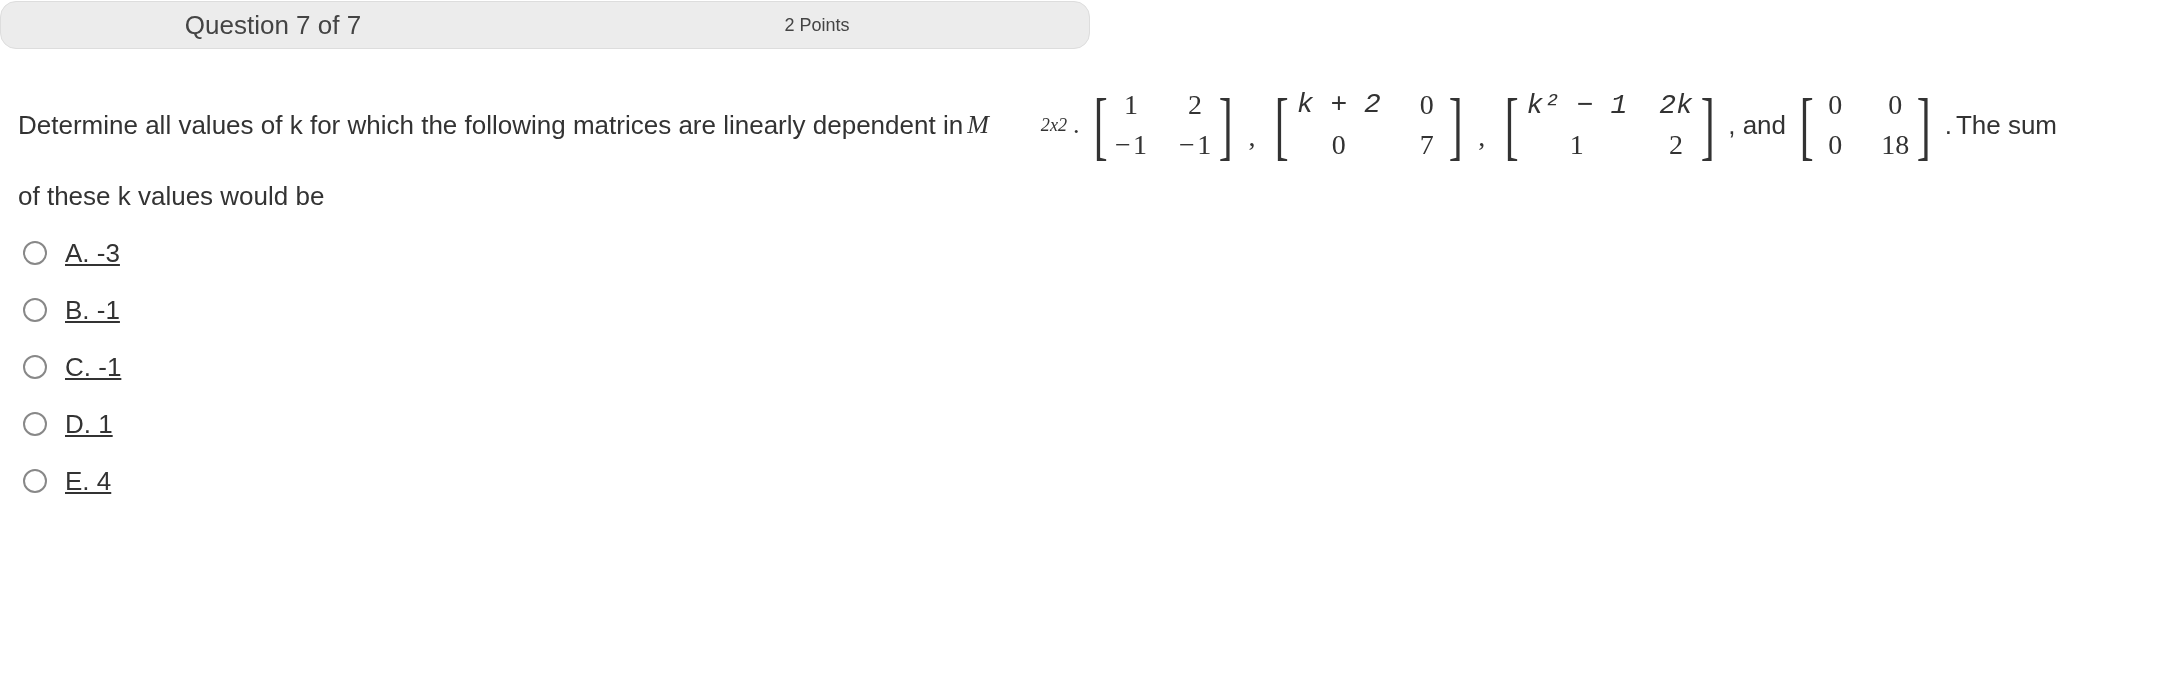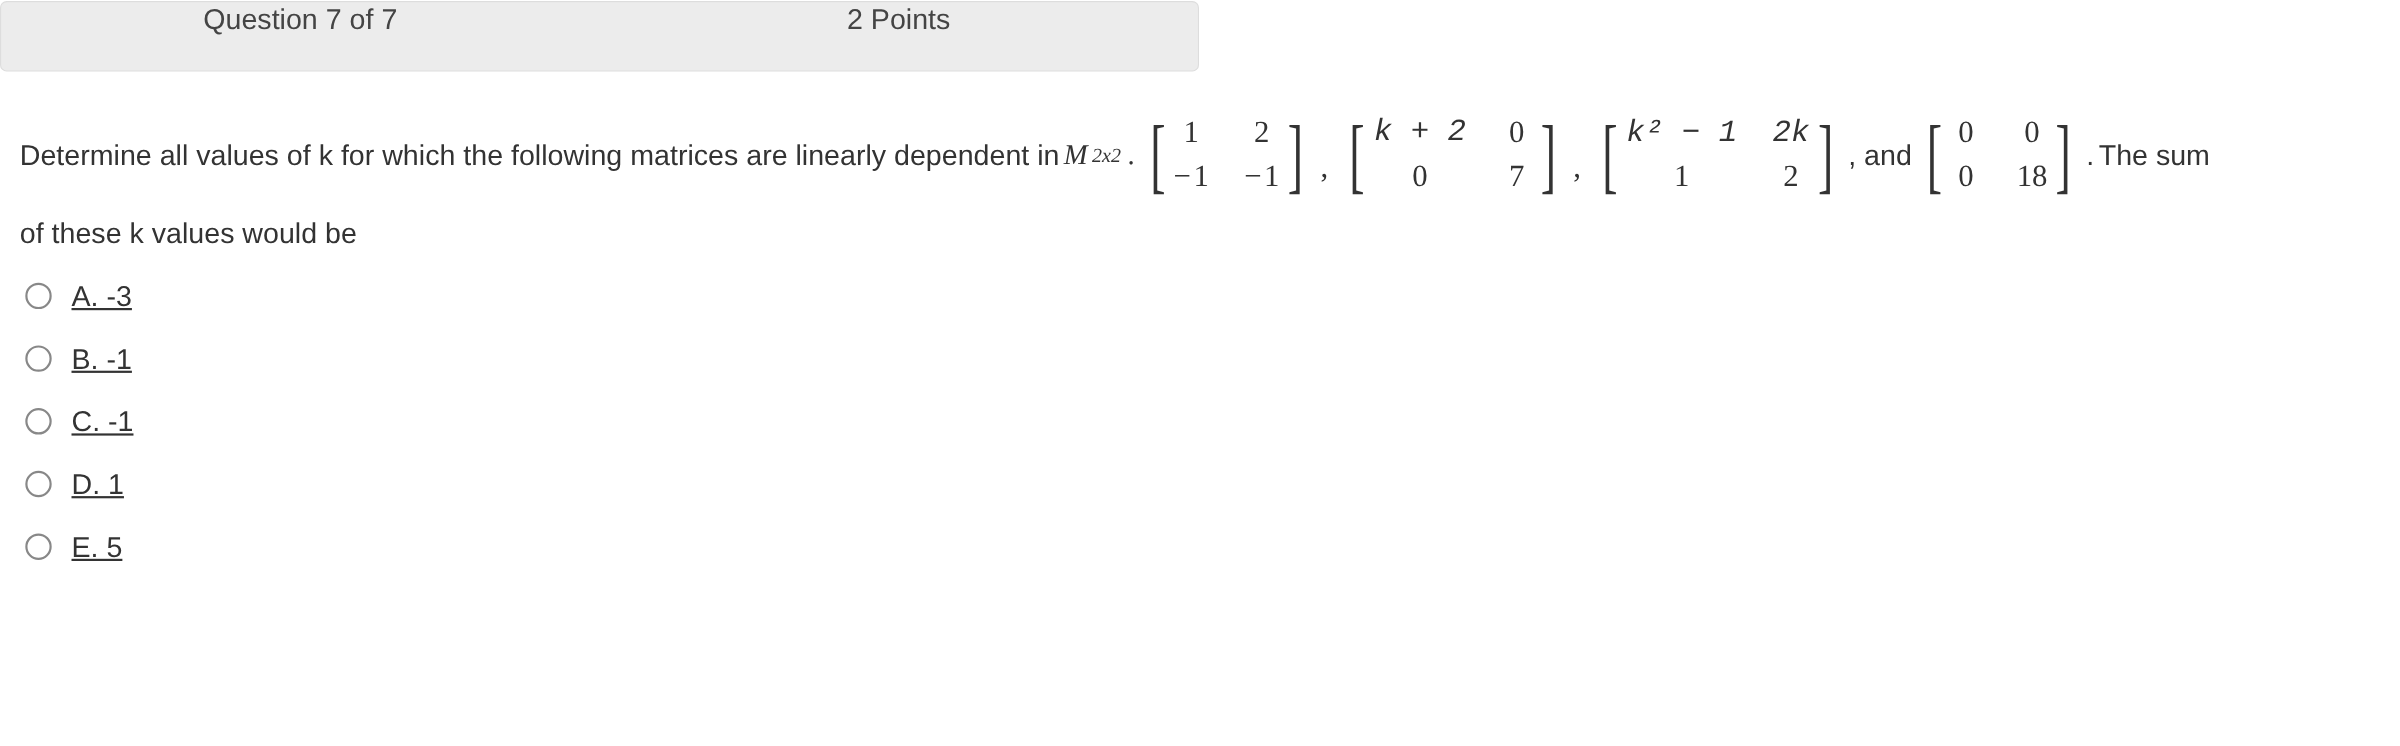--- a/index.html
+++ b/index.html
@@ -6,37 +6,38 @@
   html, body {
     margin: 0; padding: 0;
     font-family: "Helvetica Neue", Arial, sans-serif;
     font-size: 26px;
     color: #333;
     background: #fff;
   }
   .header-bar {
     background: #ececec;
     border: 1px solid #ddd;
-    border-radius: 6px;
+    border-radius: 16px;
     width: 1090px;
-    height: 64px;
+    height: 48px;
     display: flex;
+    align-items: center;
     margin-top: 1px;
   }
   .header-bar .qnum {
     flex: 1;
     text-align: center;
     color: #444;
     font-size: 26px;
   }
   .header-bar .pts {
     flex: 1;
     text-align: center;
     color: #444;
-    font-size: 26px;
+    font-size: 18px;
   }
   .body-area {
     padding: 40px 18px 0 18px;
     width: 2180px;
   }
   .qtext-line {
     display: flex;
     align-items: center;
     flex-wrap: wrap;
     gap: 4px;
@@ -80,21 +81,21 @@
     appearance: none;
     -webkit-appearance: none;
     width: 24px; height: 24px;
     border: 2px solid #888;
     border-radius: 50%;
     margin-right: 18px;
     flex-shrink: 0;
     cursor: pointer;
     background: #fff;
   }
-  .sub { font-size: 0.7em; vertical-align: sub; font-style: italic;}
+  .sub { font-size: 0.7em; vertical-align: sub; font-style: italic; margin-left: 48px;}
   .serif { font-family: "Times New Roman", serif; }
   .qline2 { margin-top: 20px; }
   .comma-after { font-family: "Times New Roman", serif; font-size: 28px; margin: 0 6px 0 2px; align-self: flex-end; padding-bottom: 8px;}
 </style>
 </head>
 <body>
 
 <div class="header-bar">
   <div class="qnum">Question 7 of 7</div>
   <div class="pts">2 Points</div>
@@ -173,17 +174,17 @@
     <label class="opt">
       <input type="radio" name="q7" class="radio" style="">
       <span>C. -1</span>
     </label>
     <label class="opt">
       <input type="radio" name="q7" class="radio" style="">
       <span>D. 1</span>
     </label>
     <label class="opt">
       <input type="radio" name="q7" class="radio" style="">
-      <span>E. 5</span>
+      <span>E. 4</span>
     </label>
   </div>
 
 </div>
 
 </body></html>

